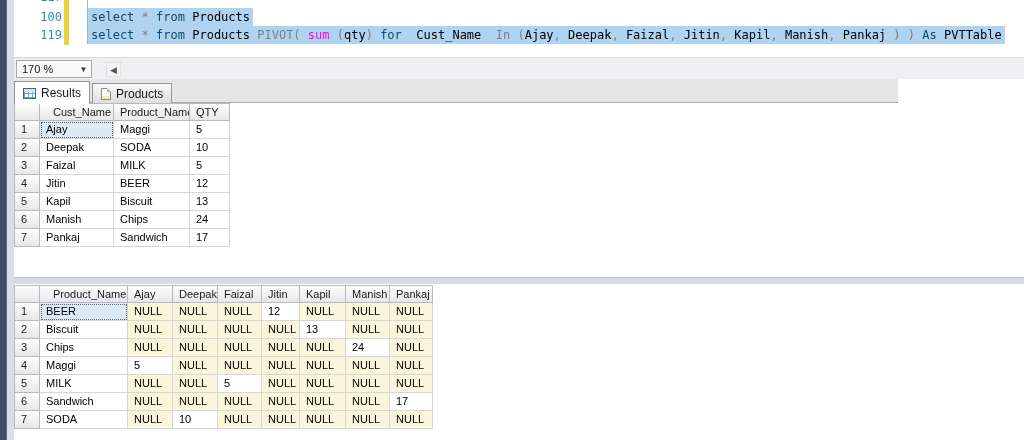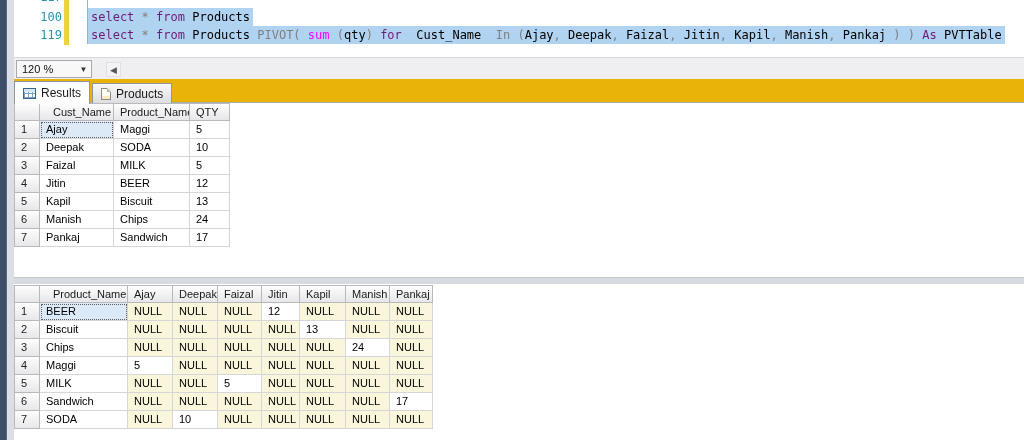--- a/index.html
+++ b/index.html
@@ -13,35 +13,35 @@
 
   
   .editor { position:absolute; left:14px; top:0; width:1010px; height:57px; background:#ffffff;
             font-family:"DejaVu Sans Mono", monospace; font-size:12px; }
   .code-line { position:absolute; left:0; height:18px; line-height:18px; white-space:pre; width:1010px; }
   .gutter-num { position:absolute; left:14px; width:34px; text-align:right; color:#2b91af; }
   .changebar { position:absolute; left:50px; top:-12px; width:5px; height:57px; background:#edd23c; }
   .sel-border { position:absolute; left:73px; top:0; width:1px; height:44px; background:#8ab6e0; }
   .codetext { position:absolute; left:74px; padding:0 3px; color:#000; }
   .codetext.sel { background:#afd3f0; }
-  .tk-kw { color:#701a75; }
+  .tk-kw { color:#0c4a6e; }
   .tk-op { color:#808080; }
   .tk-fn { color:#ff00ff; }
 
   
   .zoombar { position:absolute; left:14px; top:57px; width:1010px; height:22px; background:#efeff2; border-top:1px solid #d8d8dc; }
   .zoom-combo { position:absolute; left:2px; top:2px; width:76px; height:18px; background:#f8f8f8;
                 border:1px solid #a9a9ad; display:flex; align-items:center; font-size:11px; color:#111; }
   .zoom-combo .val { flex:1; padding-left:5px; }
   .zoom-combo .dd { width:15px; text-align:center; font-size:8px; color:#333; }
   .hscroll-left { position:absolute; left:92px; top:4px; width:15px; height:15px; display:flex; align-items:center;
                   justify-content:center; font-size:9px; color:#555; background:#f3f3f5; border:1px solid #e0e0e4; }
 
   
-  .tabstrip { position:absolute; left:14px; top:79px; width:1010px; height:24px; background:#eab308; border-bottom:1px solid #a7abb2; }
+  .tabstrip { position:absolute; left:14px; top:79px; width:884px; height:24px; background:#e5e5e5; border-bottom:1px solid #a7abb2; }
   .tab { position:absolute; display:flex; align-items:center; gap:5px; font-size:12px; color:#1a1a1a;
          padding:0 8px; border:1px solid #90949c; border-bottom:none; }
   .tab.active { left:0; top:2px; height:23px; background:#ffffff; z-index:2; }
   .tab.inactive { left:78px; top:4px; height:20px; background:linear-gradient(#f8f8f8,#dedee1); }
   .icon-results { width:13px; height:11px; border:1px solid #39648c; background:#fff;
                   background-image:linear-gradient(#d7e5f2 3px, transparent 3px),
                     linear-gradient(#7aa0c4 1px, transparent 1px), linear-gradient(90deg,#7aa0c4 1px, transparent 1px);
                   background-size:100% 100%, 4px 4px, 4px 4px; }
   .icon-messages { position:relative; width:10px; height:12px; border:1px solid #8a8a8a; background:#fdfdf2;
                    box-shadow:inset 0 -3px 0 #f4ecc0; }
@@ -80,21 +80,21 @@
     <div class="sel-border"></div>
     <div id="code-lines">
         <div class="code-line" style="top: -12px;"><span class="gutter-num">117</span></div>
         <div class="code-line" style="top: 8px;"><span class="gutter-num">100</span><span class="codetext sel"><span class="tk-kw">select</span><span> </span><span class="tk-op">*</span><span> </span><span class="tk-kw">from</span><span> </span><span>Products</span></span></div>
         <div class="code-line" style="top: 26px;"><span class="gutter-num">119</span><span class="codetext sel"><span class="tk-kw">select</span><span> </span><span class="tk-op">*</span><span> </span><span class="tk-kw">from</span><span> </span><span>Products</span><span> </span><span class="tk-op">PIVOT(</span><span> </span><span class="tk-fn">sum</span><span> </span><span class="tk-op">(</span><span>qty</span><span class="tk-op">)</span><span> </span><span class="tk-kw">for</span><span>  </span><span>Cust_Name</span><span>  </span><span class="tk-op">In</span><span> </span><span class="tk-op">(</span><span>Ajay</span><span class="tk-op">,</span><span> </span><span>Deepak</span><span class="tk-op">,</span><span> </span><span>Faizal</span><span class="tk-op">,</span><span> </span><span>Jitin</span><span class="tk-op">,</span><span> </span><span>Kapil</span><span class="tk-op">,</span><span> </span><span>Manish</span><span class="tk-op">,</span><span> </span><span>Pankaj</span><span> </span><span class="tk-op">)</span><span> </span><span class="tk-op">)</span><span> </span><span class="tk-kw">As</span><span> </span><span>PVTTable</span></span></div>
       </div>
   </div>
 
   <div class="zoombar">
     <div class="zoom-combo">
-      <span class="val">120 %</span>
+      <span class="val">170 %</span>
       <span class="dd">▼</span>
     </div>
     <div class="hscroll-left">◀</div>
   </div>
 
   <div class="tabstrip">
     <div class="tab active">
       <span class="icon-results"></span>
       <span>Results</span>
     </div>

